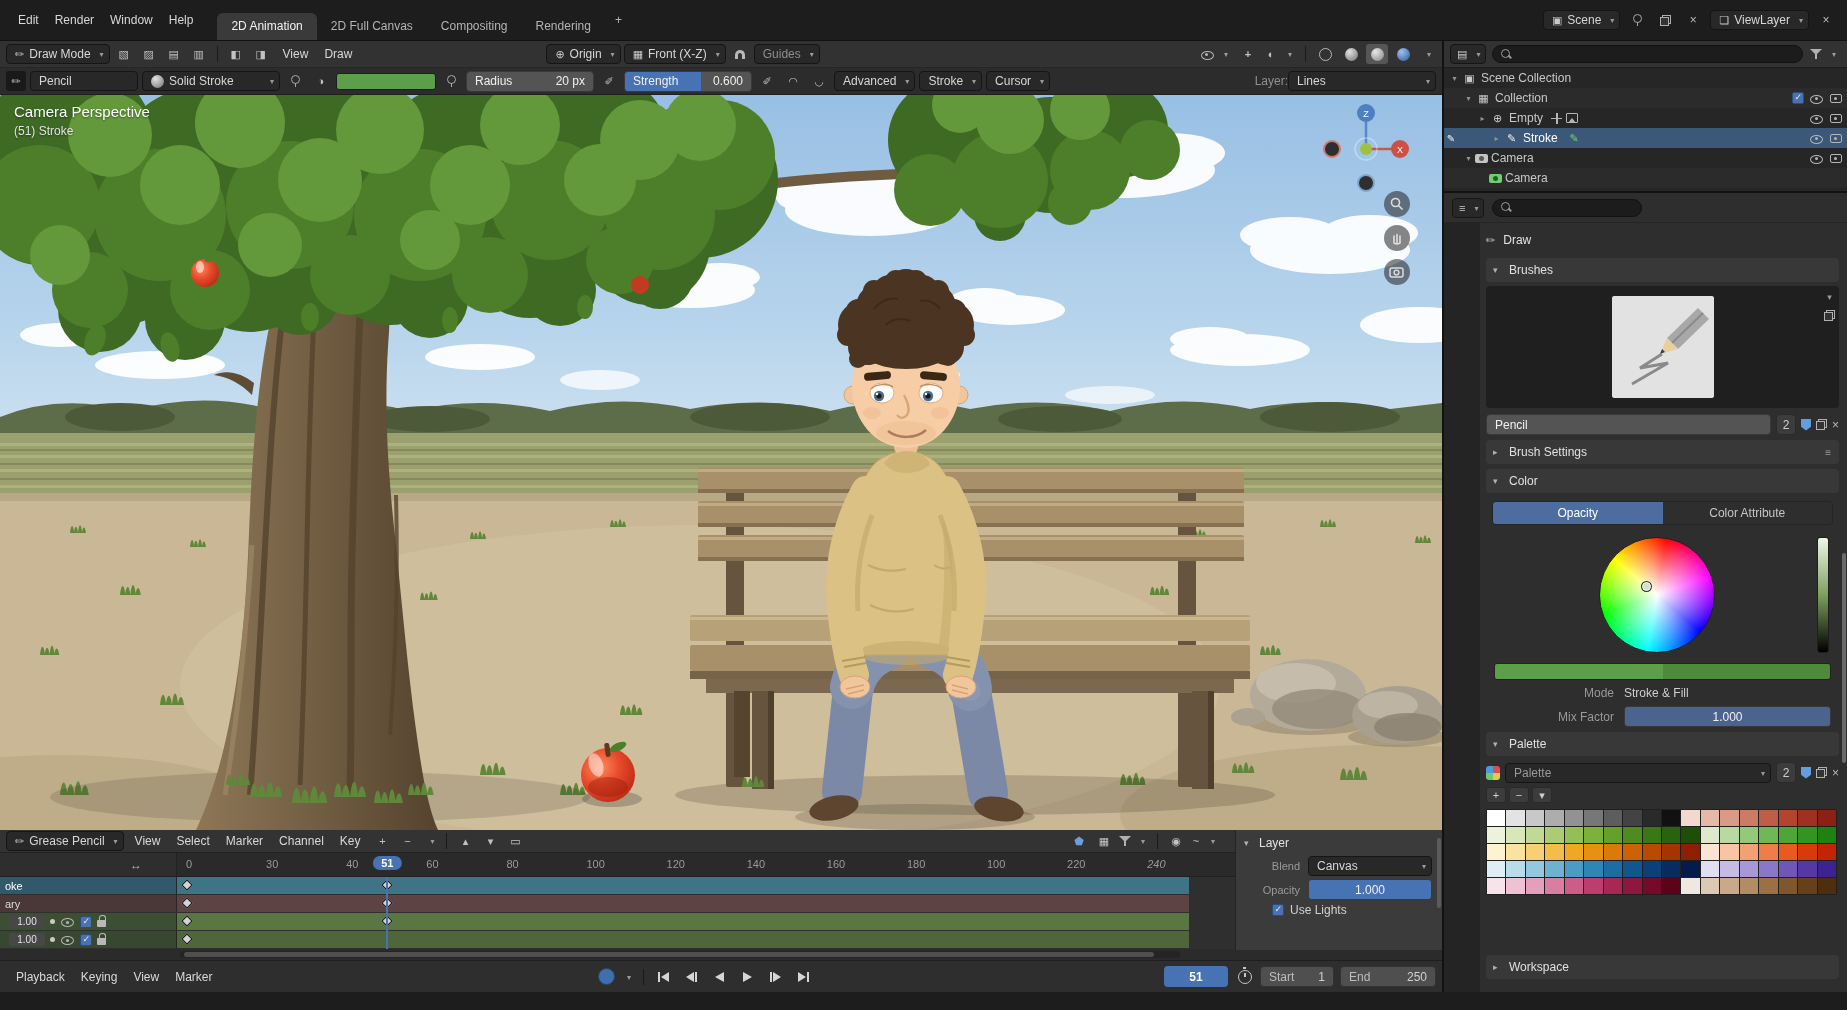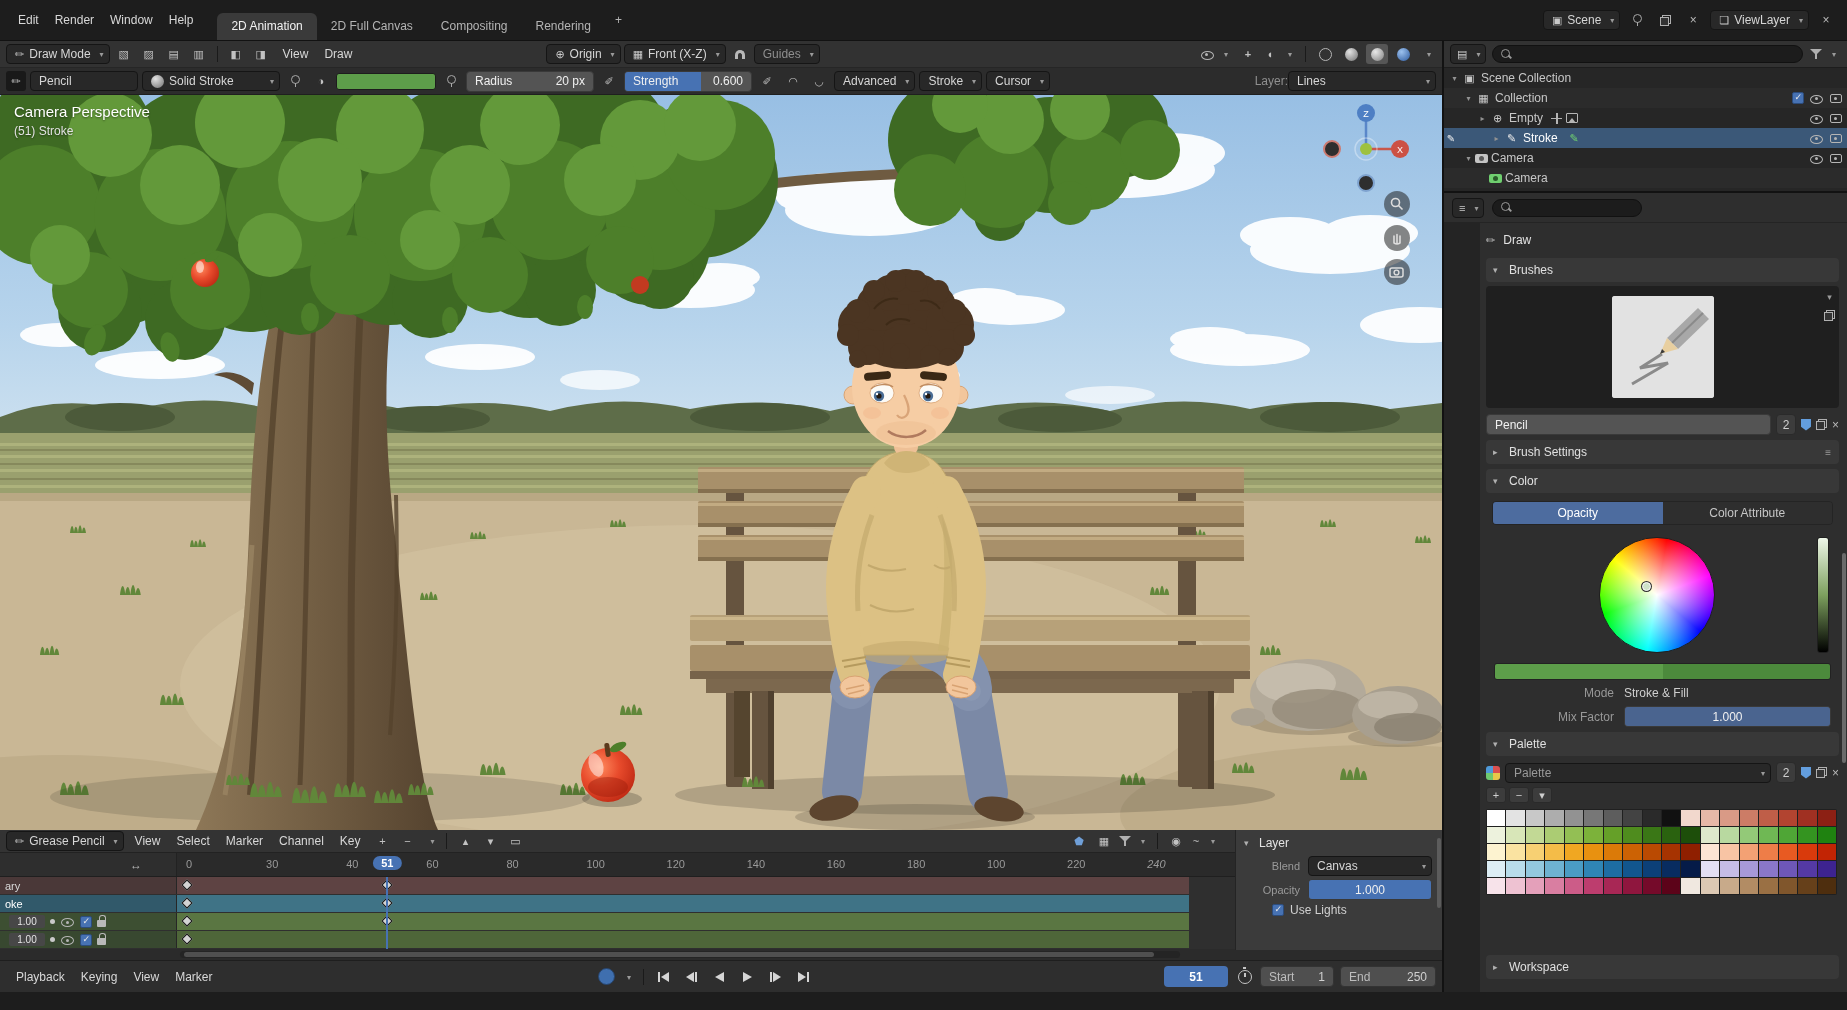--- a/index.html
+++ b/index.html
@@ -781,42 +781,42 @@
           </div>
         <div class="ph-badge" style="left: 387.255px;">51</div>
         <div class="corner">
             <span>↔</span>
           </div>
       </div>
 
       <div class="channels">
         <div class="ph-line" style="left: 387.255px;"></div>
 
+          <div class="chrow sel ch-stroke">
+            <div class="chband"></div>
+            <div class="keyhost">
+
+            <span class="key" style="left: 187.005px;"></span>
+              <span class="key" style="left: 387.255px;"></span>
+            </div>
+            <div class="chname">
+              <span>oke</span>
+
+            </div>
+          </div>
+
           <div class="chrow ch-summary">
             <div class="chband"></div>
             <div class="keyhost">
 
             <span class="key" style="left: 187.005px;"></span>
               <span class="key" style="left: 387.255px;"></span>
             </div>
             <div class="chname">
               <span>ary</span>
-
-            </div>
-          </div>
-
-          <div class="chrow sel ch-stroke">
-            <div class="chband"></div>
-            <div class="keyhost">
-
-            <span class="key" style="left: 187.005px;"></span>
-              <span class="key" style="left: 387.255px;"></span>
-            </div>
-            <div class="chname">
-              <span>oke</span>
 
             </div>
           </div>
 
           <div class="chrow ch-layer">
             <div class="chband"></div>
             <div class="keyhost">
 
             <span class="key" style="left: 187.005px;"></span>
               <span class="key" style="left: 387.255px;"></span>

